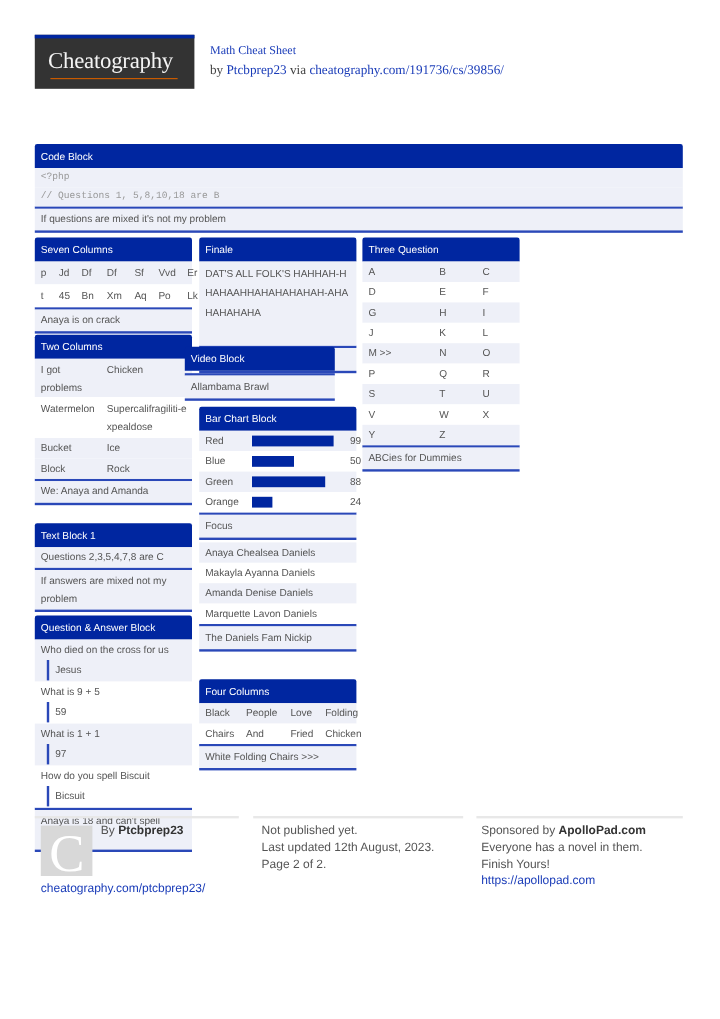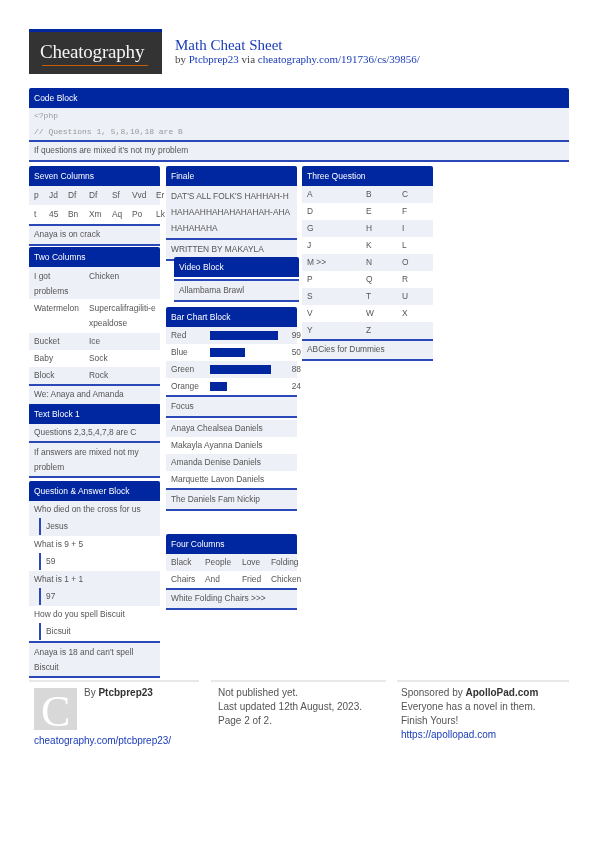--- a/index.html
+++ b/index.html
@@ -3,30 +3,30 @@
 <meta charset="utf-8">
 <style>
   * { box-sizing: border-box; margin: 0; padding: 0; }
   html, body { width: 600px; height: 849px; background: #ffffff; overflow: hidden; }
   body { font-family: "Liberation Sans", sans-serif; font-size: 8px; color: #444; position: relative; }
 
   .logo { position: absolute; left: 29px; top: 29px; width: 133px; height: 45px; background: #333333; border-top: 3px solid #0026a0; }
   .logo-text { position: absolute; left: 11px; top: 9px; font-family: "Liberation Serif", serif; font-size: 19px; color: #f4f4f4; letter-spacing: -0.2px; }
   .logo-underline { position: absolute; left: 13px; top: 33px; width: 106px; height: 1px; background: #c85a00; }
 
-  .title { position: absolute; left: 175px; top: 37px; font-family: "Liberation Serif", serif; font-size: 15px; color: #1a3cb8; }
+  .title { position: absolute; left: 175px; top: 37px; font-family: "Liberation Serif", serif; font-size: 10px; color: #1a3cb8; }
   .byline { position: absolute; left: 175px; top: 53px; font-family: "Liberation Serif", serif; font-size: 11px; color: #444; }
   .byline .lnk { color: #1a3cb8; }
 
-  .block { position: absolute; }
+  .block { position: absolute; margin-top: 32px; }
   .bhead { background: #0026a0; color: #fff; font-size: 8.5px; padding: 0 5px; height: 20px; line-height: 20px; border-radius: 2px 2px 0 0; }
   .row { height: 17px; line-height: 17px; padding: 0 5px; color: #555; font-size: 8.4px; white-space: nowrap; position: relative; }
   .row.alt { background: #eef0f8; }
   .row.wht { background: #ffffff; }
-  .row.tall { height: auto; line-height: 14.5px; padding-top: 2px; padding-bottom: 2px; white-space: normal; }
+  .row.tall { height: auto; line-height: 14.5px; padding-top: 2px; padding-bottom: 20px; white-space: normal; }
   .sep { height: 2px; background: #2a48b8; }
   .foot { background: #eef0f8; color: #555; font-size: 8.4px; padding: 0 5px; line-height: 17px; min-height: 18px; }
   .foot.tall { line-height: 14.5px; padding-top: 2px; padding-bottom: 2px; }
   .endline { height: 2px; background: #2a48b8; }
 
   .mono { font-family: "Liberation Mono", monospace; color: #999; font-size: 8px; }
 
   .cell { position: absolute; top: 0; }
   .ans { border-left: 2px solid #2a48b8; margin-left: 5px; padding-left: 5px; }
 
@@ -96,24 +96,20 @@
     <span class="cell" style="left:60px;top:2px;">Chicken</span>
   </div>
   <div class="row wht tall" style="height:34px;">
     <span class="cell" style="left:5px;top:2px;">Watermelon</span>
     <span class="cell" style="left:60px;top:2px;width:68px;white-space:normal;word-break:break-all;">Supercalifragiliti-expealdose</span>
   </div>
   <div class="row alt">
     <span class="cell" style="left:5px">Bucket</span>
     <span class="cell" style="left:60px">Ice</span>
   </div>
-  <div class="row wht">
-    <span class="cell" style="left:5px">Baby</span>
-    <span class="cell" style="left:60px">Sock</span>
-  </div>
   <div class="row alt">
     <span class="cell" style="left:5px">Block</span>
     <span class="cell" style="left:60px">Rock</span>
   </div>
   <div class="sep"></div>
   <div class="foot">We: Anaya and Amanda</div>
   <div class="endline"></div>
 </div>
 
 <div class="block" style="left:29px; top:404px; width:131px;">
@@ -148,21 +144,21 @@
 </div>
 
 <div class="block" style="left:166px; top:166px; width:131px;">
   <div class="bhead">Finale</div>
   <div class="row alt tall" style="word-break:break-all;line-height:16px;">DAT'S ALL FOLK'S HAHHAH-HHAHAAHHAHAHAHAHAH-AHAHAHAHAHA</div>
   <div class="sep"></div>
   <div class="foot" style="line-height:19px;">WRITTEN BY MAKAYLA</div>
   <div class="endline"></div>
 </div>
 
-<div class="block" style="left:174px; top:257px; width:125px;">
+<div class="block" style="left:154px; top:257px; width:125px;">
   <div class="bhead">Video Block</div>
   <div class="sep" style="margin-top:2px;"></div>
   <div class="foot" style="line-height:19px;">Allambama Brawl</div>
   <div class="endline"></div>
 </div>
 
 <div class="block" style="left:166px; top:307px; width:131px;">
   <div class="bhead">Bar Chart Block</div>
   <div class="row alt">
     <span>Red</span>

